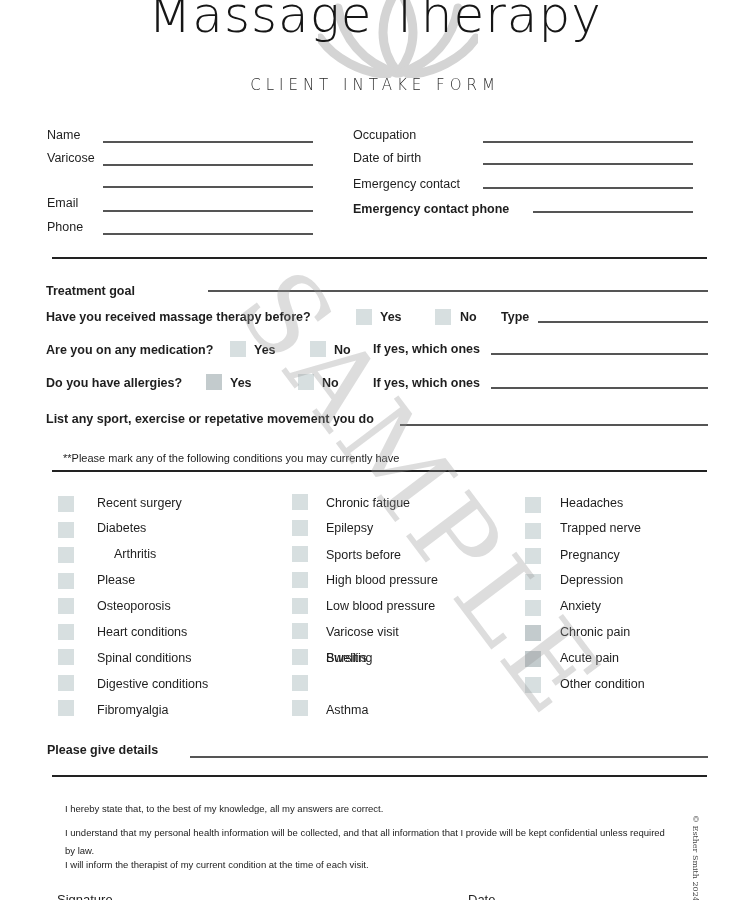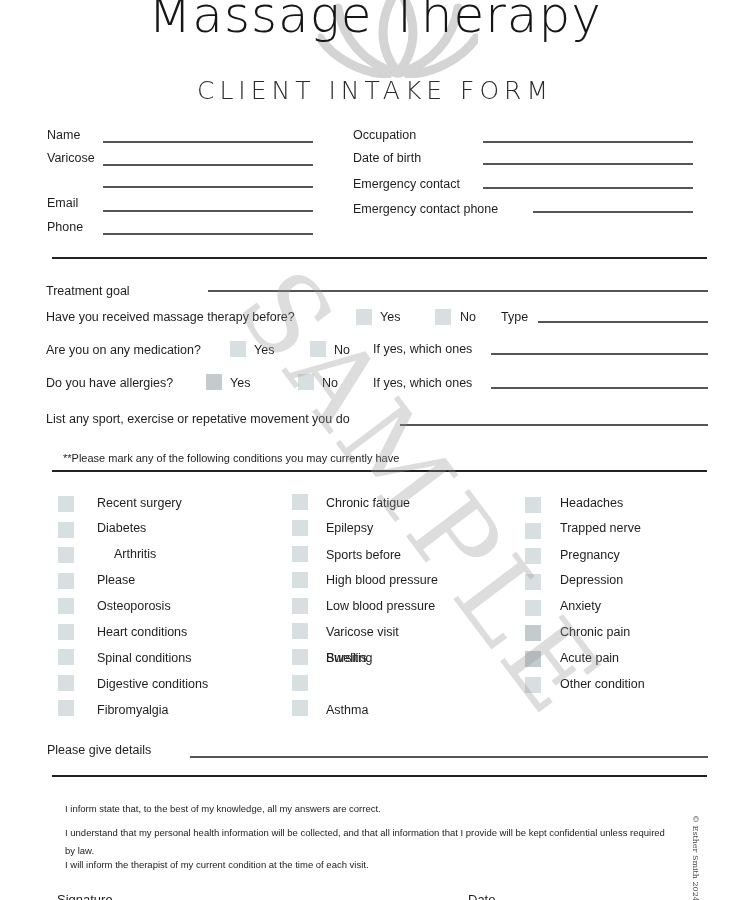--- a/index.html
+++ b/index.html
@@ -4,24 +4,24 @@
 <style>
   * { box-sizing: border-box; margin: 0; padding: 0; }
   html, body { width: 750px; height: 900px; background: #ffffff; overflow: hidden; }
   body { position: relative; font-family: "Liberation Sans", sans-serif; color: #1e1e1e; }
 
   .logo { position: absolute; left: 318px; top: -22px; width: 160px; height: 100px; }
   .title { position: absolute; left: 0; right: 0; top: -14px; text-align: center;
     font-family: "DejaVu Sans", sans-serif; font-weight: 300; font-size: 50px; letter-spacing: 1px;
     color: #161616; }
   .subtitle { position: absolute; left: 0; right: 0; top: 76px; text-align: center;
-    font-family: "DejaVu Sans", sans-serif; font-weight: 300; font-size: 25px; letter-spacing: 5px; color: #2a2a2a; }
+    font-family: "DejaVu Sans", sans-serif; font-weight: 300; font-size: 15px; letter-spacing: 5px; color: #2a2a2a; }
 
   .lbl { position: absolute; font-size: 12.5px; color: #1e1e1e; white-space: nowrap; }
-  .lbl.b { font-weight: normal; }
+  .lbl.b { font-weight: bold; }
   .line { position: absolute; height: 1.5px; background: #555; }
   .rule { position: absolute; height: 2px; background: #222; }
   .cb { position: absolute; width: 16px; height: 16px; background: #d7dfe0; }
   .cb.dark { background: #c3cbcd; }
 
   .watermark { position: absolute; left: 160px; top: 430px; width: 520px; text-align: center;
     font-family: "DejaVu Serif", serif; font-size: 108px; letter-spacing: 6px; color: rgba(150,150,150,0.32);
     transform: rotate(53deg); transform-origin: center; pointer-events: none; }
 
   .fine { position: absolute; font-size: 9.5px; color: #222; }
@@ -149,21 +149,21 @@
 <div class="lbl" style="left:560px;top:625px">Chronic pain</div>
 <div class="cb dark" style="left:525px;top:651px"></div>
 <div class="lbl" style="left:560px;top:651px">Acute pain</div>
 <div class="cb" style="left:525px;top:677px"></div>
 <div class="lbl" style="left:560px;top:677px">Other condition</div>
 
 <div class="lbl b" style="left:47px;top:743px">Please give details</div>
 <div class="line" style="left:190px;top:756px;width:518px"></div>
 <div class="rule" style="left:52px;top:775px;width:655px"></div>
 
-<div class="fine" style="left:65px;top:803px">I inform state that, to the best of my knowledge, all my answers are correct.</div>
+<div class="fine" style="left:65px;top:803px">I hereby state that, to the best of my knowledge, all my answers are correct.</div>
 <div class="fine" style="left:65px;top:824px;width:600px;line-height:18px">I understand that my personal health information will be collected, and that all information that I provide will be kept confidential unless required by law.</div>
 <div class="fine" style="left:65px;top:859px">I will inform the therapist of my current condition at the time of each visit.</div>
 <div class="lbl" style="left:57px;top:892px;font-size:13px">Signature</div>
 <div class="lbl" style="left:468px;top:892px;font-size:13px">Date</div>
 
 <div class="copyright">© Esther Smith 2024</div>
 
 <div class="watermark">SAMPLE</div>
 
 </body></html>

